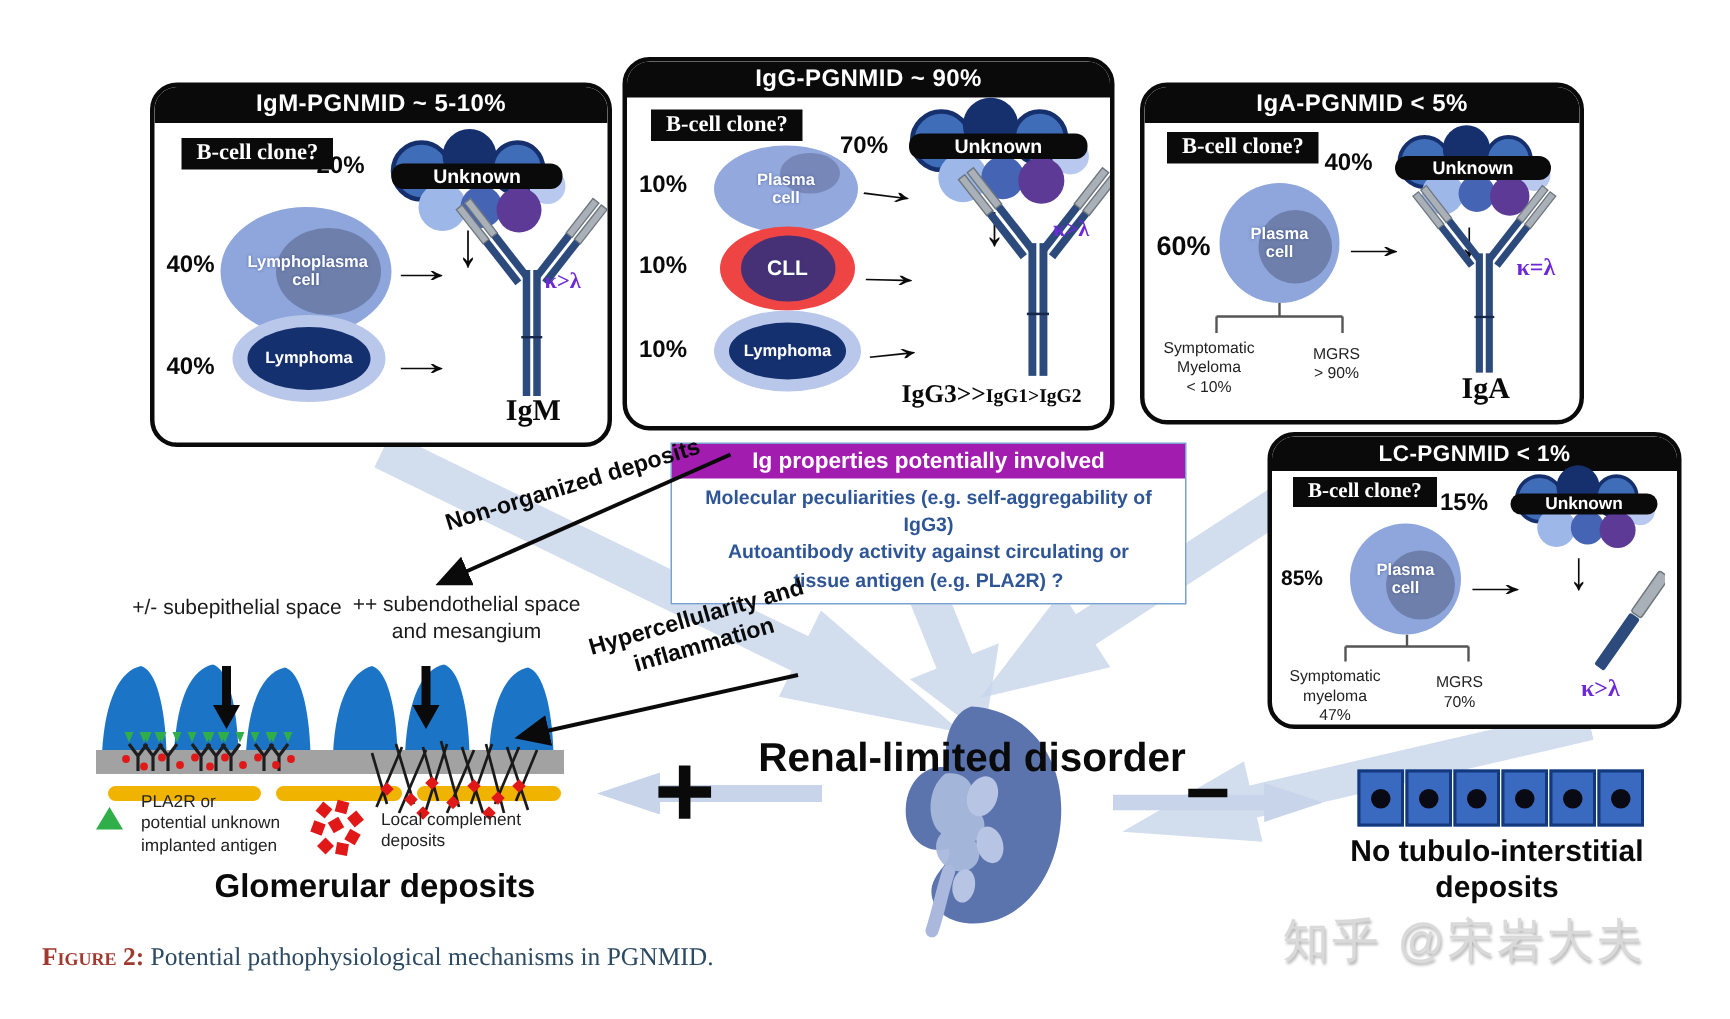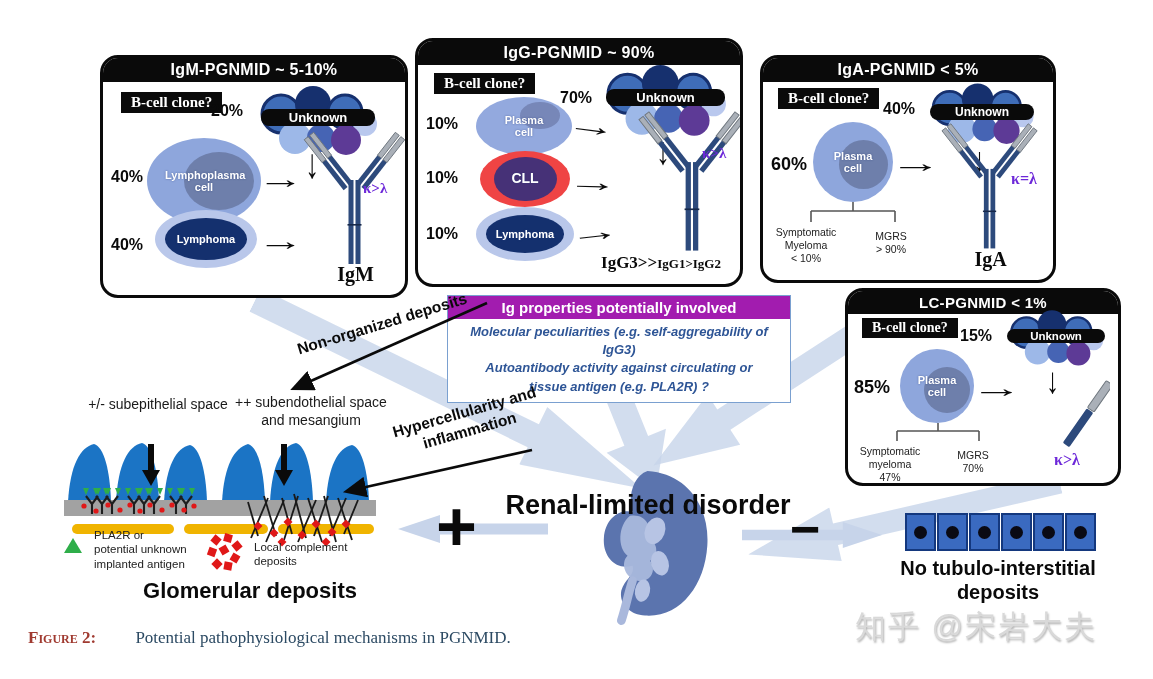--- a/index.html
+++ b/index.html
@@ -25,21 +25,21 @@
   .unknown-group{position:absolute;}
   .unknown-group svg{position:absolute;left:0;top:0;}
   .unknown-label{position:absolute;left:6%;right:6%;top:34%;background:#0a0a0a;color:#fff;
     font-weight:bold;font-size:13px;text-align:center;border-radius:8px;padding:1px 0;}
   .branch-label{position:absolute;font-size:10.5px;color:#222;text-align:center;line-height:1.25;}
   .branch-label span{display:block;}
   .connector{position:absolute;}
   
   .bluebox{position:absolute;background:#fff;border:1.5px solid #7aa0d0;z-index:3;text-align:center;}
   .bluebox .hdr{background:#a21caf;color:#fff;font-weight:bold;font-size:15px;padding:3px 0;}
-  .bluebox .body{padding:4px 6px 6px;color:#2e5596;font-weight:bold;font-size:13px;line-height:1.4;font-style:italic;}
+  .bluebox .body{padding:4px 6px 6px;color:#2e5596;font-weight:bold;font-size:13px;line-height:1.4;}
   .bluebox .body .small{font-size:11px;line-height:1.3;}
   
   .diag{position:absolute;font-weight:bold;font-size:15.5px;text-align:center;line-height:1.25;
     transform:rotate(-17deg);z-index:4;color:#0a0a0a;}
   
   .glom-label{position:absolute;font-size:14px;color:#1a1a1a;text-align:center;line-height:1.25;z-index:3;}
   .legend-text{position:absolute;font-size:11.5px;color:#222;line-height:1.25;z-index:3;}
   .legend-text span{display:block;}
   .tri{position:absolute;width:0;height:0;border-left:9px solid transparent;border-right:9px solid transparent;
     border-bottom:15px solid #2fae4a;z-index:3;}
@@ -49,21 +49,21 @@
   .plusminus{position:absolute;color:#0a0a0a;font-weight:900;z-index:5;}
   
   .tubules{position:absolute;display:flex;z-index:3;}
   .tubule{width:27px;height:34px;background:#3a6ac0;border:2px solid #14387e;margin-right:1px;
     display:flex;align-items:center;justify-content:center;}
   .tubule .dot{width:13px;height:13px;border-radius:50%;background:#0a0a14;}
   .tubulo-label{position:absolute;font-weight:bold;font-size:20px;color:#0a0a0a;text-align:center;line-height:1.2;z-index:3;}
   
   .caption{position:absolute;font-family:"Liberation Serif",serif;font-size:17px;z-index:3;}
   .caption .tag{color:#a03a30;font-weight:bold;font-variant:small-caps;}
-  .caption .txt{color:#2c4a63;margin-left:35px;}
+  .caption .txt{color:#2c4a63;}
   .watermark{position:absolute;font-size:31px;color:#d9d9d9;letter-spacing:2px;z-index:6;
     text-shadow:1px 2px 2px #b5b5b5;}
   .overlay{position:absolute;left:0;top:0;z-index:4;pointer-events:none;}
 </style>
 </head>
 <body>
 
 <div class="stage">
 
   <div class="pale-arrow" style="left:255px;top:268px;width:430px;height:64px;transform:rotate(26deg);"></div>
@@ -245,21 +245,21 @@
         <circle cx="60" cy="22" r="18" fill="#16306e"></circle>
         <circle cx="92" cy="30" r="17" fill="#3f6db8" stroke="#16306e" stroke-width="3"></circle>
         <circle cx="112" cy="42" r="12" fill="#b9c8ee"></circle>
         <circle cx="42" cy="56" r="16" fill="#9db8e8"></circle>
         <circle cx="68" cy="56" r="14" fill="#4664b4"></circle>
         <circle cx="93" cy="58" r="15" fill="#5d3a96"></circle>
       </svg>
       <div class="unknown-label" style="font-size:11.5px;">Unknown</div>
     </div>
     <span class="arrow-glyph" style="left:198px;top:76px;font-size:26px;transform:scaleY(1.4);">↓</span>
-    <span class="pct" style="left:6px;top:86px;font-size:18px;text-align:right;">85%</span>
+    <span class="pct" style="left:6px;top:86px;font-size:14px;text-align:right;">85%</span>
     <div class="cell" style="left:52px;top:58px;width:74px;height:74px;background:#8ea6dc;">
       <div class="nucleus" style="width:62%;height:62%;right:6%;top:24%;background:#6e7fab;"></div>
       <span class="clabel" style="width:44px;">Plasma cell</span>
     </div>
     <span class="arrow-glyph" style="left:136px;top:84px;font-size:26px;transform:scaleX(2);">→</span>
     <svg style="position:absolute;left:192px;top:70px;" width="70" height="90" viewBox="0 0 70 90">
       <g transform="translate(26,84) rotate(35)">
         <rect x="-4" y="-42" width="8" height="42" rx="1.5" fill="#2d4a7c"></rect>
         <rect x="-4" y="-76" width="8" height="33" rx="1.5" fill="#aab0b8" stroke="#6e767e" stroke-width="1"></rect>
       </g>

